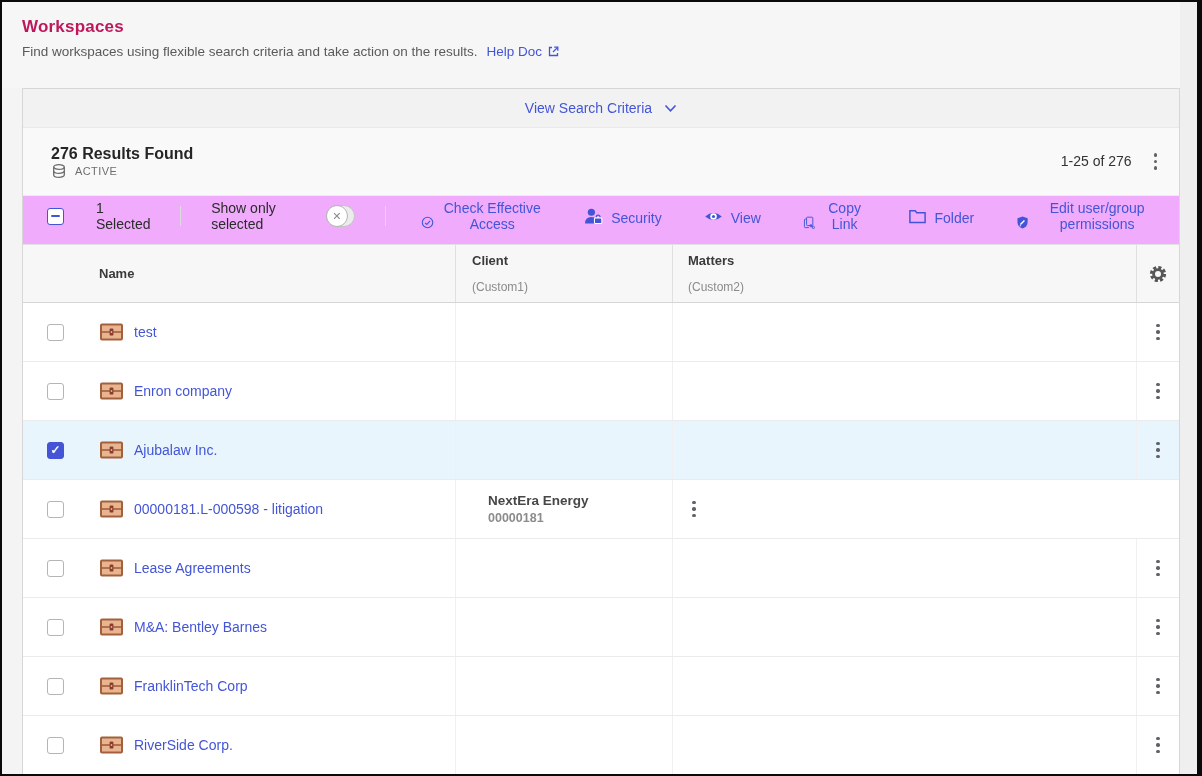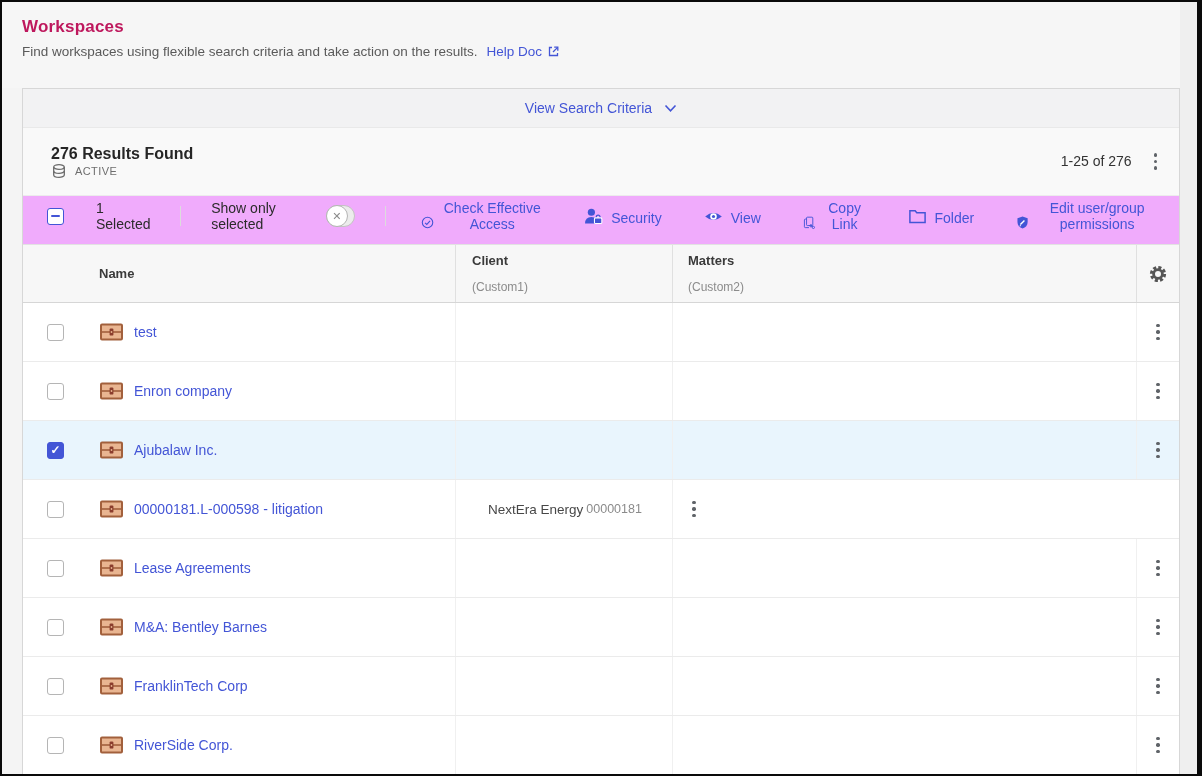--- a/index.html
+++ b/index.html
@@ -99,21 +99,21 @@
 
   .trow { height: 59px; display: flex; align-items: stretch; border-bottom: 1px solid #ebebeb;
     background: #fff; }
   .trow.selected { background: #e9f5fd; }
   .td { display: flex; align-items: center; }
   .td.col-name { padding-left: 24px; border-right-color: #f0f0f0; }
   .td.col-client, .td.col-matters { border-right-color: #f0f0f0; }
   .ws-icon { margin-left: 36px; flex: none; display: block; }
   .name-link { margin-left: 11px; font-size: 14px; color: var(--accent); text-decoration: none;
     cursor: pointer; white-space: nowrap; }
-  .cell-stack { display: flex; flex-direction: row; gap: 3px; }
+  .cell-stack { display: flex; flex-direction: column; gap: 3px; font-weight: bold; }
   .cell-main { font-size: 13.5px; color: #474747; }
   .cell-sub { font-size: 12.5px; color: #8b8b8b; }
 
   .gear-btn { background: none; border: none; cursor: pointer; padding: 2px; display: flex; }
 
   svg { display: block; }
 </style>
 </head>
 <body>
 

